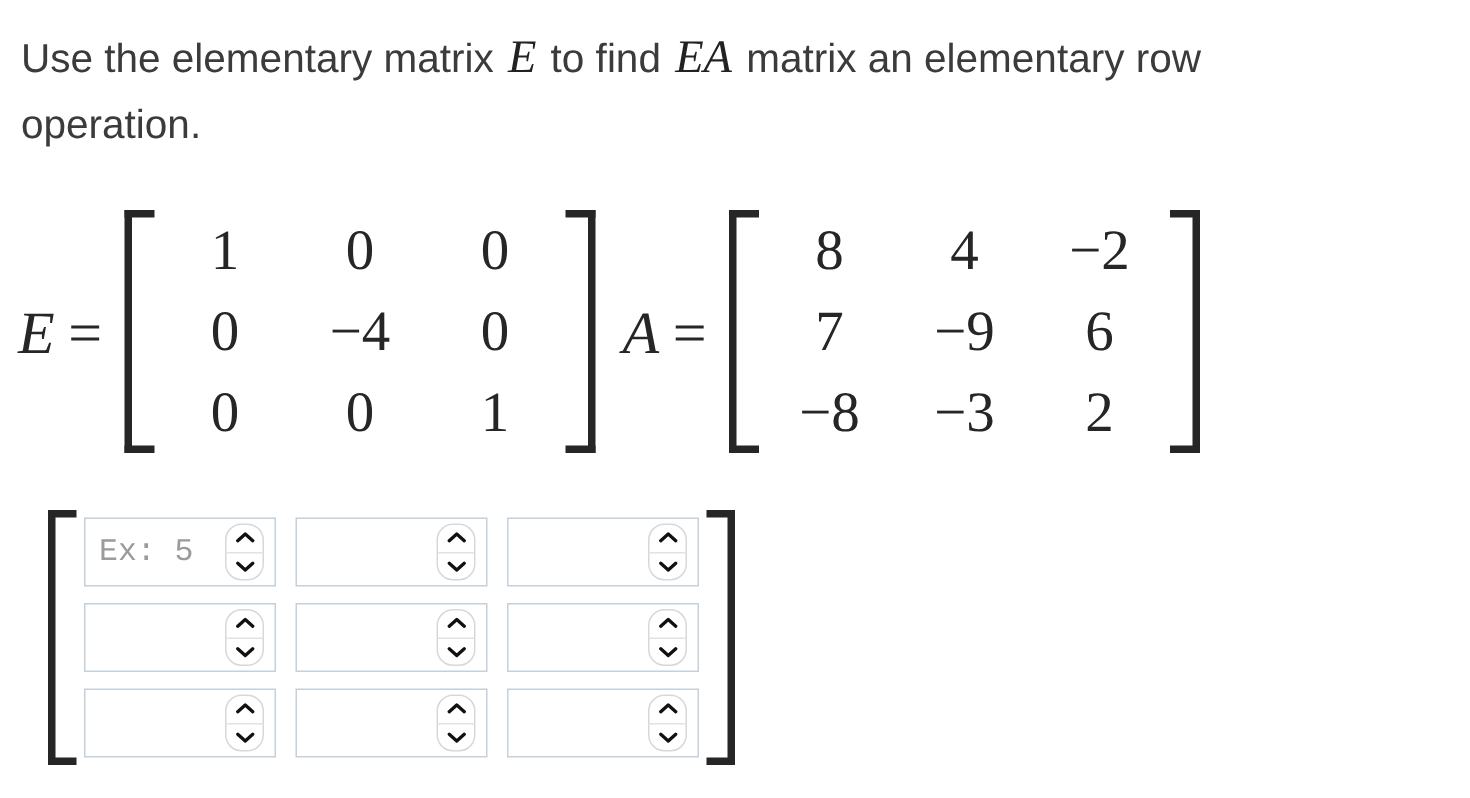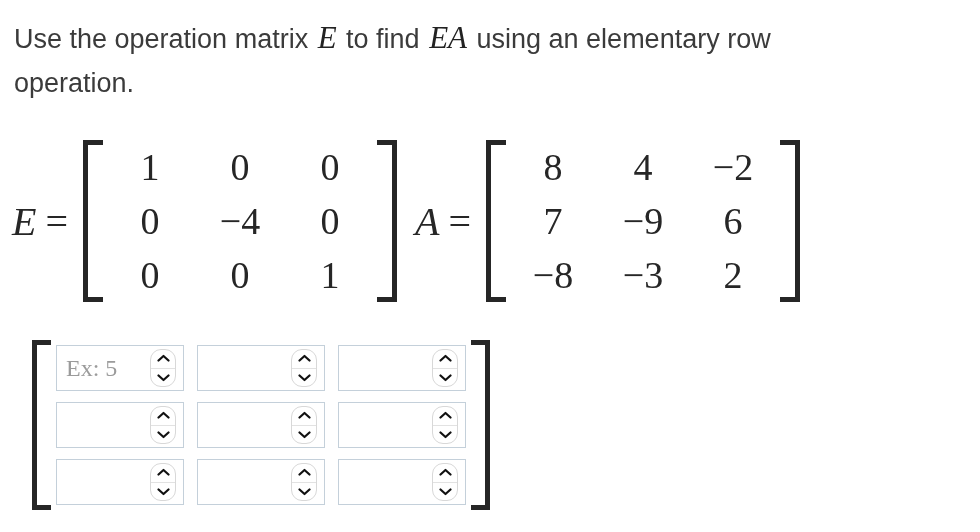--- a/index.html
+++ b/index.html
@@ -124,22 +124,22 @@
     align-items: center;
   }
   .numfield input {
     border: 0;
     outline: 0;
     background: transparent;
     width: 100%;
     height: 100%;
     box-sizing: border-box;
     padding: 0 36px 0 9px;
-    font-family: Liberation Serif, serif;
-    font-size: 24px;
+    font-family: Liberation Mono, monospace;
+    font-size: 21px;
     color: #3b3b3b;
   }
   .numfield input::placeholder {
     color: #9b9b9b;
     opacity: 1;
   }
 
   .spinner {
     position: absolute;
     right: 7px;
@@ -159,21 +159,21 @@
     align-items: center;
     justify-content: center;
   }
   .spin-btn.up { border-bottom: 1px solid #e2e2e2; }
   .spin-btn svg { display: block; }
 </style>
 </head>
 <body>
 
 <div class="prompt">
-  <span>Use the operation matrix </span><span class="mathvar">E</span><span> to find </span><span class="mathvar">EA</span><span> using an elementary row</span>
+  <span>Use the elementary matrix </span><span class="mathvar">E</span><span> to find </span><span class="mathvar">EA</span><span> matrix an elementary row</span>
   <span class="line2">operation.</span>
 </div>
 
 <div class="eq-row" id="eq-E-A">
 
   <span class="mlabel"><span>E</span><span class="eqsign">=</span></span>
 
   <div class="matrix">
     <div class="mgrid">
       <div class="mcell">1</div>

